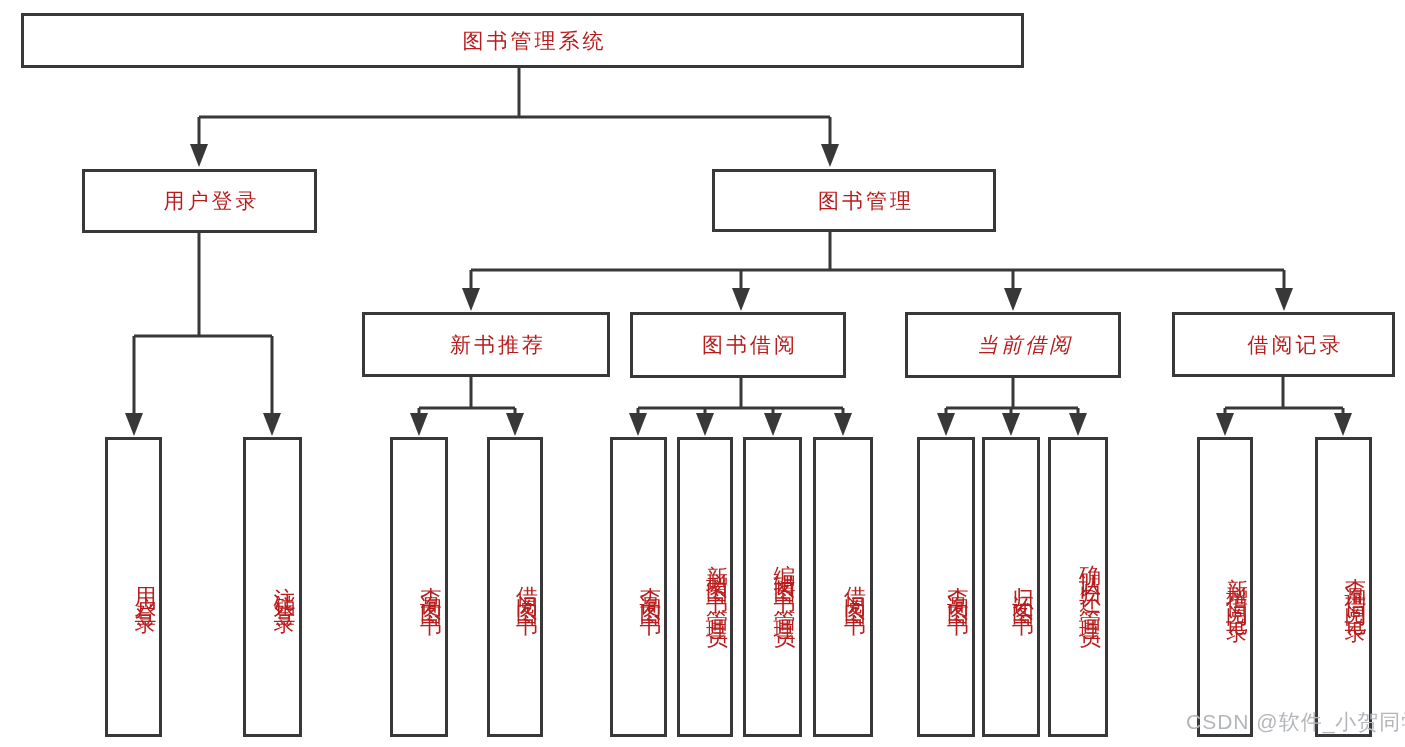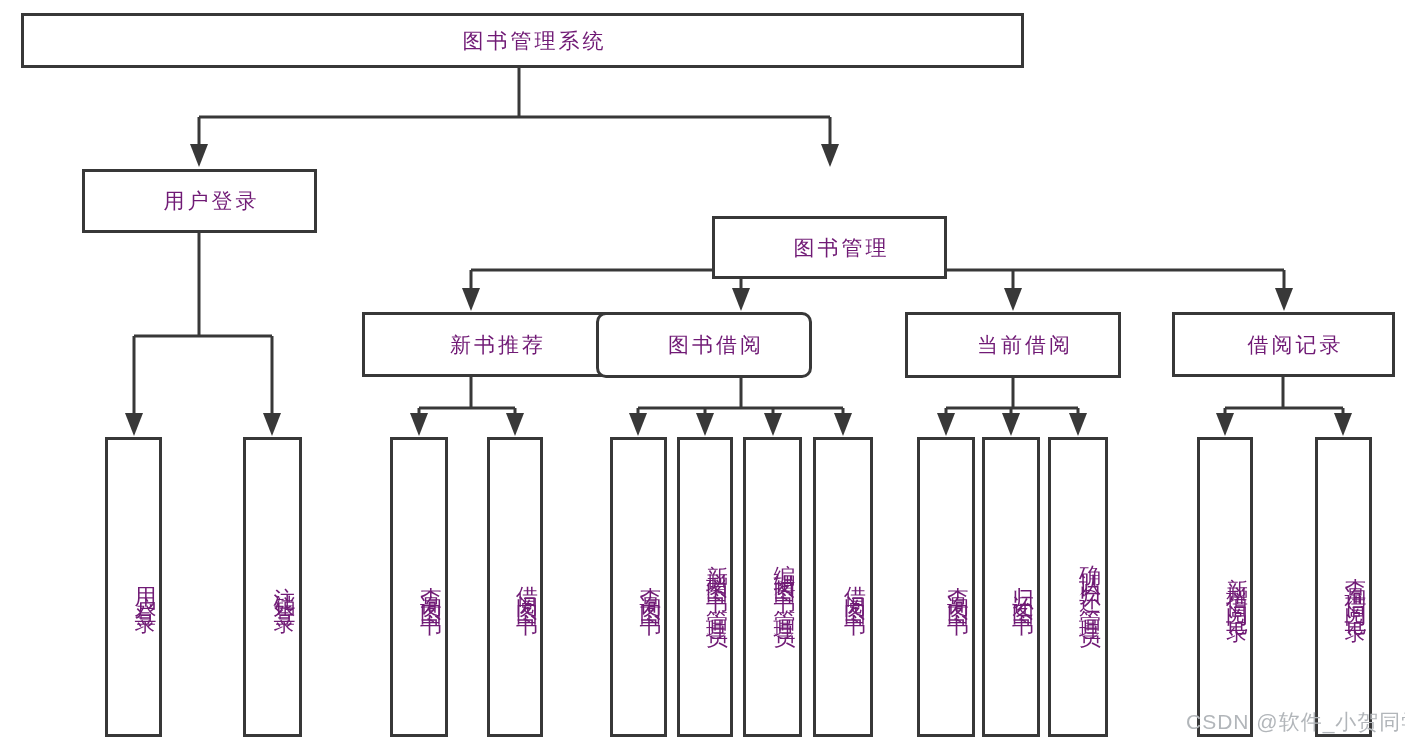--- a/index.html
+++ b/index.html
@@ -22,21 +22,21 @@
   .wires {
     position: absolute;
     left: 0; top: 0;
     pointer-events: none;
   }
   .node {
     position: absolute;
     box-sizing: border-box;
     background: #ffffff;
     border: 3px solid #383838;
-    color: #701a75;
+    color: #b91c1c;
     display: flex;
     align-items: center;
     justify-content: center;
     text-align: center;
     padding-left: 24px;
   }
   .h-node {
     font-size: 21px;
     letter-spacing: 3px;
     white-space: nowrap;
@@ -92,25 +92,25 @@
       <path d="M1002 413 L1020 413 L1011 436 Z"></path>
       <path d="M1069 413 L1087 413 L1078 436 Z"></path>
       <path d="M1216 413 L1234 413 L1225 436 Z"></path>
       <path d="M1334 413 L1352 413 L1343 436 Z"></path>
     </g>
   </svg>
 
   <div class="node h-node" style="left:21px; top:13px; width:1003px; height:55px;">图书管理系统</div>
 
   <div class="node h-node" style="left:82px; top:169px; width:235px; height:64px;">用户登录</div>
-  <div class="node h-node" style="left:712px; top:169px; width:235px; height:63px;margin-top:47px;">图书管理</div>
+  <div class="node h-node" style="left:712px; top:169px; width:284px; height:63px;">图书管理</div>
 
   <div class="node h-node" style="left:362px; top:312px; width:248px; height:65px;">新书推荐</div>
-  <div class="node h-node" style="left:596px; top:312px; width:216px; height:66px;border-radius:10px;">图书借阅</div>
-  <div class="node h-node" style="left:905px; top:312px; width:216px; height:66px;">当前借阅</div>
+  <div class="node h-node" style="left:630px; top:312px; width:216px; height:66px;">图书借阅</div>
+  <div class="node h-node" style="left:905px; top:312px; width:216px; height:66px;font-style:italic;">当前借阅</div>
   <div class="node h-node" style="left:1172px; top:312px; width:223px; height:65px;">借阅记录</div>
 
   <div class="node v-node" style="left:105px; top:437px; width:57px; height:300px;">用户登录</div>
   <div class="node v-node" style="left:243px; top:437px; width:59px; height:300px;">注销登录</div>
 
   <div class="node v-node" style="left:390px; top:437px; width:58px; height:300px;">查询图书</div>
   <div class="node v-node" style="left:487px; top:437px; width:56px; height:300px;">借阅图书</div>
 
   <div class="node v-node" style="left:610px; top:437px; width:57px; height:300px;">查询图书</div>
   <div class="node v-node" style="left:677px; top:437px; width:56px; height:300px;">新增图书（管理员）</div>

